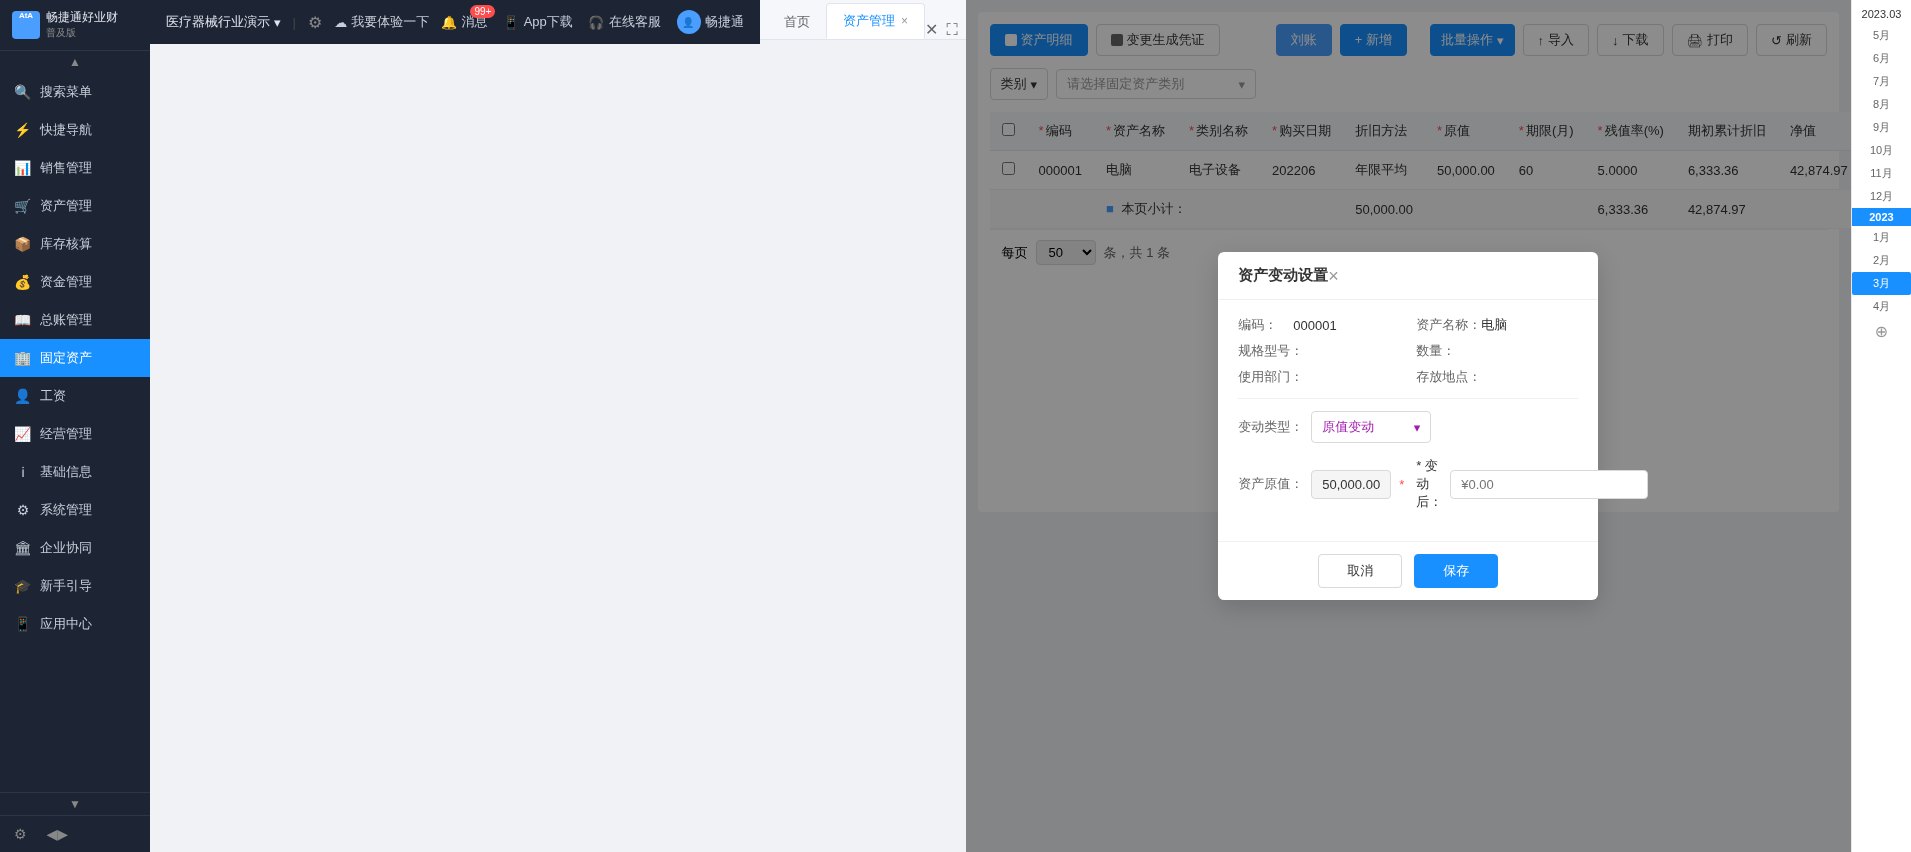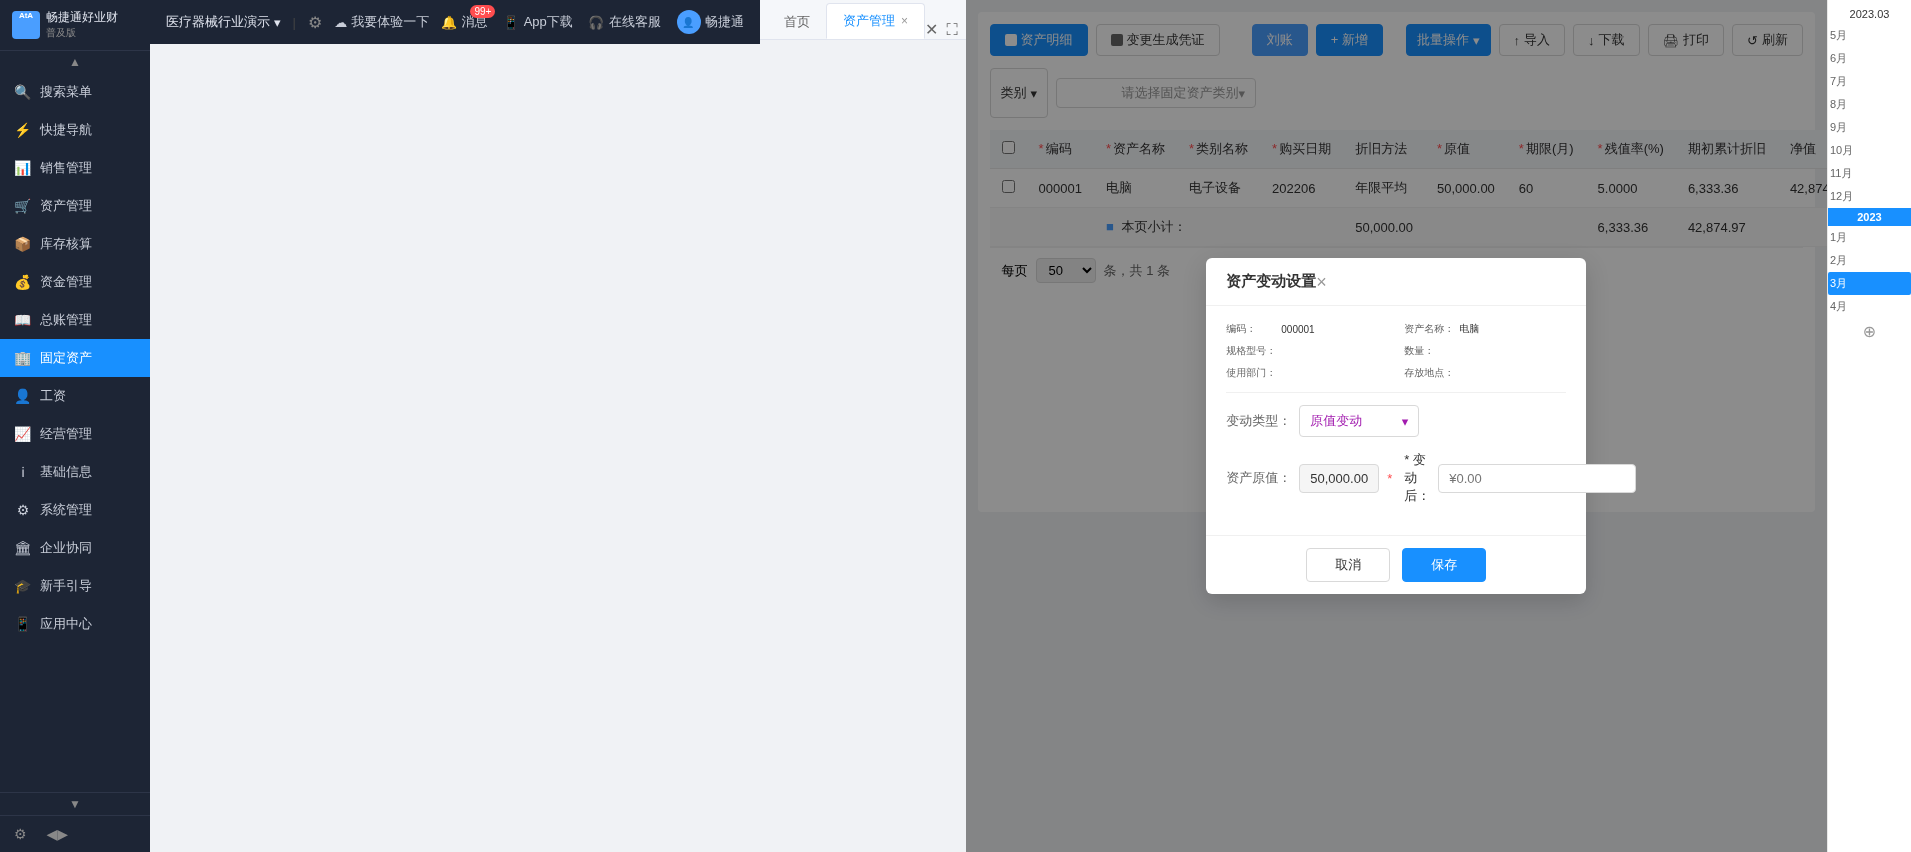--- a/index.html
+++ b/index.html
@@ -58,52 +58,52 @@
     .asset-tab-btn.active .asset-tab-btn-icon { background: white; }
 
     .asset-actions { margin-left: auto; display: flex; gap: 8px; align-items: center; }
     .btn { padding: 6px 14px; border-radius: 4px; cursor: pointer; font-size: 13px; border: 1px solid #d9d9d9; background: white; color: #333; display: flex; align-items: center; gap: 4px; }
     .btn-primary { background: #1890ff; color: white; border-color: #1890ff; }
     .btn-blue { background: #4a9eff; color: white; border-color: #4a9eff; }
     .btn-batch { background: #1890ff; color: white; border-color: #1890ff; padding: 6px 10px; margin-left: 15px; }
 
     
     .filter-row { display: flex; align-items: center; gap: 8px; margin-bottom: 12px; }
-    .filter-select { padding: 15px 10px; border: 1px solid #d9d9d9; border-radius: 4px; font-size: 13px; color: #333; background: white; cursor: pointer; display: flex; align-items: center; gap: 4px; }
-    .filter-select-wide { padding: 5px 10px; border: 1px solid #d9d9d9; border-radius: 4px; font-size: 13px; color: #999; background: white; cursor: pointer; width: 200px; display: flex; align-items: center; justify-content: flex-end; }
+    .filter-select { padding: 6px 10px; border: 1px solid #d9d9d9; border-radius: 4px; font-size: 13px; color: #333; background: white; cursor: pointer; display: flex; align-items: center; gap: 4px; }
+    .filter-select-wide { padding: 5px 10px; border: 1px solid #d9d9d9; border-radius: 4px; font-size: 13px; color: #999; background: white; cursor: pointer; width: 200px; display: flex; align-items: center; justify-content: space-between; }
 
     
     .asset-table { width: 100%; border-collapse: collapse; font-size: 13px; }
     .asset-table th { background: #f5f7fa; padding: 10px 12px; text-align: left; border-bottom: 1px solid #e8e8e8; color: #333; font-weight: 500; white-space: nowrap; }
     .asset-table td { padding: 10px 12px; border-bottom: 1px solid #f0f0f0; color: #333; white-space: nowrap; }
     .required-star { color: #ff4d4f; margin-right: 2px; }
     .subtotal-row td { background: #fafafa; font-weight: 500; }
     .action-icons { display: flex; gap: 6px; }
     .action-icon { color: #1890ff; cursor: pointer; font-size: 14px; }
 
     
-    .calendar-panel { width: 84px; background: white; border-left: 1px solid #e8e8e8; display: flex; flex-direction: column; align-items: center; padding: 4px 0; font-size: 11px; flex-shrink: 0; overflow-y: auto; }
+    .calendar-panel { width: 60px; background: white; border-left: 1px solid #e8e8e8; display: flex; flex-direction: column; align-items: center; padding: 4px 0; font-size: 11px; flex-shrink: 0; overflow-y: auto; }
     .calendar-header { color: #333; font-size: 11px; padding: 4px 0; text-align: center; }
-    .calendar-month { padding: 4px 2px; text-align: left; color: #666; cursor: pointer; width: 100%; }
+    .calendar-month { padding: 4px 2px; text-align: center; color: #666; cursor: pointer; width: 100%; }
     .calendar-month.current { background: #1890ff; color: white; border-radius: 2px; }
 
     
     .pagination { padding: 10px 12px; display: flex; align-items: center; gap: 8px; background: white; border-top: 1px solid #f0f0f0; }
     .pagination-select { padding: 3px 8px; border: 1px solid #d9d9d9; border-radius: 4px; font-size: 13px; }
     .pagination-text { color: #666; font-size: 13px; }
 
     
     .modal-overlay { position: absolute; top: 0; left: 0; right: 0; bottom: 0; background: rgba(0,0,0,0.45); display: flex; align-items: center; justify-content: center; z-index: 1000; }
     .modal { background: white; border-radius: 6px; padding: 0; width: 380px; box-shadow: 0 8px 24px rgba(0,0,0,0.15); }
     .modal-header { padding: 14px 20px; border-bottom: 1px solid #f0f0f0; display: flex; align-items: center; justify-content: flex-start; }
     .modal-title { font-size: 15px; font-weight: 600; color: #333; }
     .modal-close { color: #999; cursor: pointer; font-size: 18px; line-height: 1; }
     .modal-body { padding: 16px 20px; }
     .modal-info-grid { display: grid; grid-template-columns: 1fr 1fr; gap: 8px 16px; margin-bottom: 12px; }
-    .modal-info-item { display: flex; align-items: center; font-size: 10px; }
+    .modal-info-item { display: flex; align-items: center; font-size: 13px; }
     .modal-info-label { color: #666; min-width: 55px; }
     .modal-info-value { color: #333; }
     .modal-divider { border: none; border-top: 1px solid #f0f0f0; margin: 12px 0; }
     .modal-field { display: flex; align-items: center; gap: 8px; margin-bottom: 14px; font-size: 13px; }
     .modal-field-label { color: #666; min-width: 60px; flex-shrink: 0; }
     .modal-select { padding: 6px 10px; border: 1px solid #d9d9d9; border-radius: 4px; font-size: 13px; color: #a21caf; background: white; cursor: pointer; display: flex; align-items: center; gap: 4px; min-width: 120px; justify-content: space-between; }
     .modal-input { padding: 6px 10px; border: 1px solid #d9d9d9; border-radius: 4px; font-size: 13px; color: #333; flex: 1; }
     .modal-input-placeholder { padding: 6px 10px; border: 1px solid #d9d9d9; border-radius: 4px; font-size: 13px; color: #bbb; flex: 1; background: white; }
     .modal-footer { padding: 12px 20px; border-top: 1px solid #f0f0f0; display: flex; justify-content: center; gap: 12px; }
     .btn-cancel { padding: 7px 28px; border: 1px solid #d9d9d9; border-radius: 4px; background: white; color: #333; cursor: pointer; font-size: 13px; }

